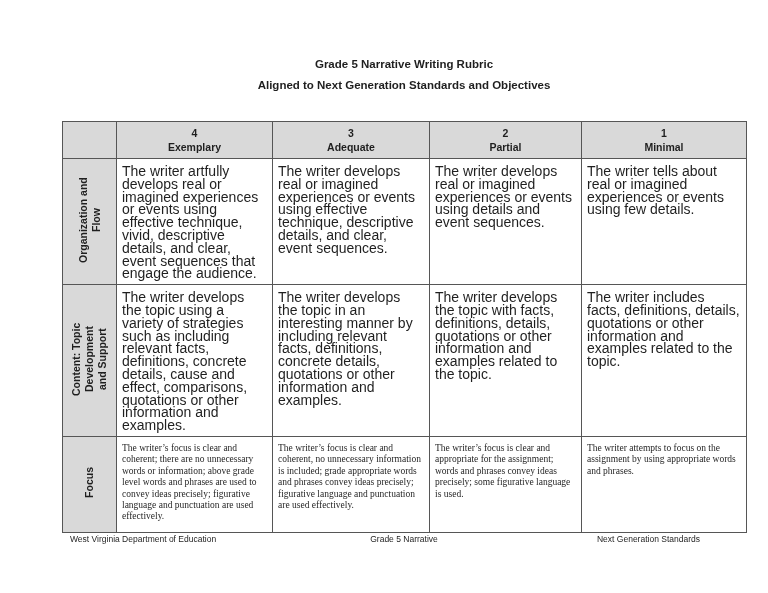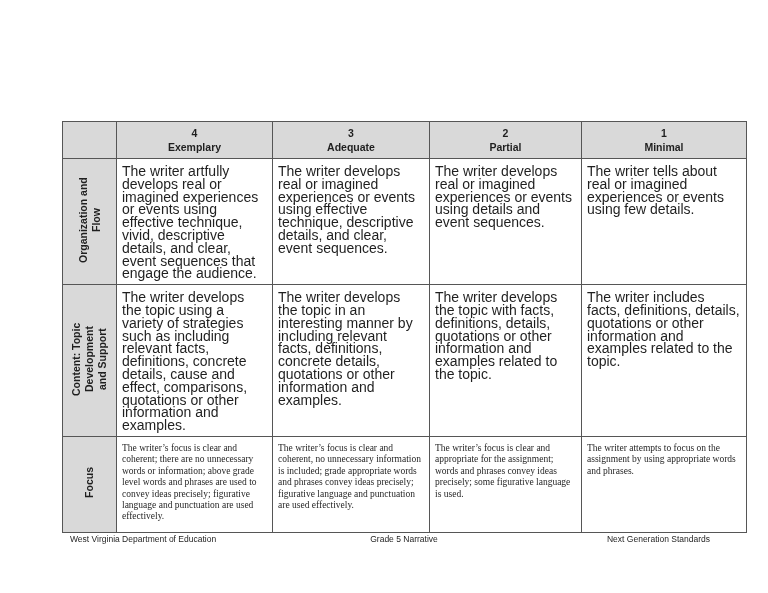--- a/index.html
+++ b/index.html
@@ -58,28 +58,30 @@
   tr.row-topic { height: 92px; }
   tr.row-focus { height: 96px; }
 
   
   .footer {
     position: absolute; left: 62px; right: 22px; top: 534px; height: 12px;
     font-size: 8.5px; line-height: 10px; color: #1f1f1f;
   }
   .footer .f-left   { position: absolute; left: 8px; text-align: center; }
   .footer .f-center { position: absolute; left: 0; right: 0; text-align: center; }
-  .footer .f-right  { position: absolute; right: 36px; }
+  .footer .f-right  { position: absolute; right: 46px; }
 </style>
 </head>
 <body>
 
 <div class="page">
 
   <div class="head-block">
+    <div class="doc-title">Grade 5 Narrative Writing Rubric</div>
+    <div class="doc-subtitle">Aligned to Next Generation Standards and Objectives</div>
   </div>
 
   <table class="rubric">
     <colgroup>
       <col style="width:54px">
       <col style="width:156px">
       <col style="width:157px">
       <col style="width:152px">
       <col style="width:165px">
     </colgroup>

